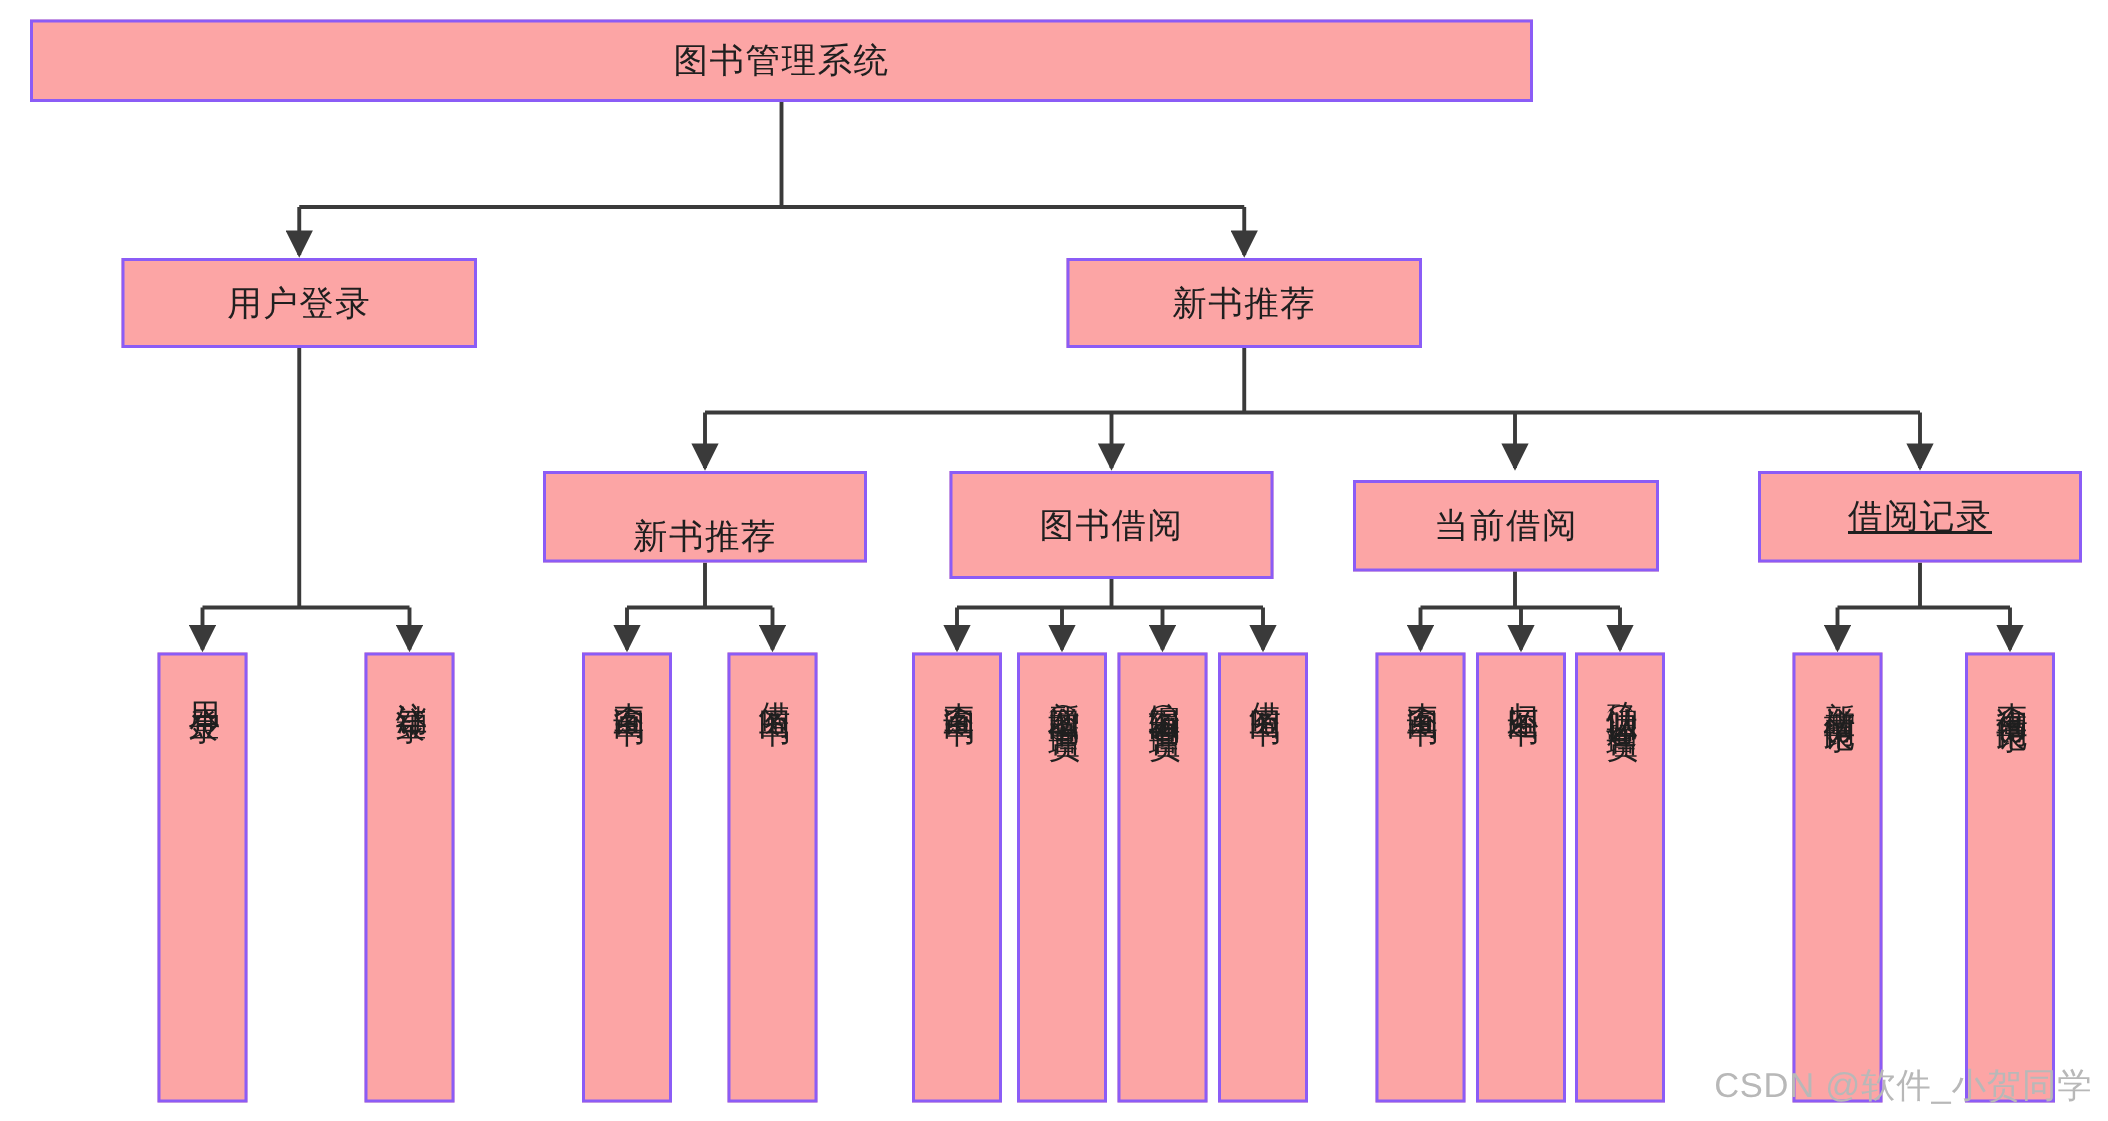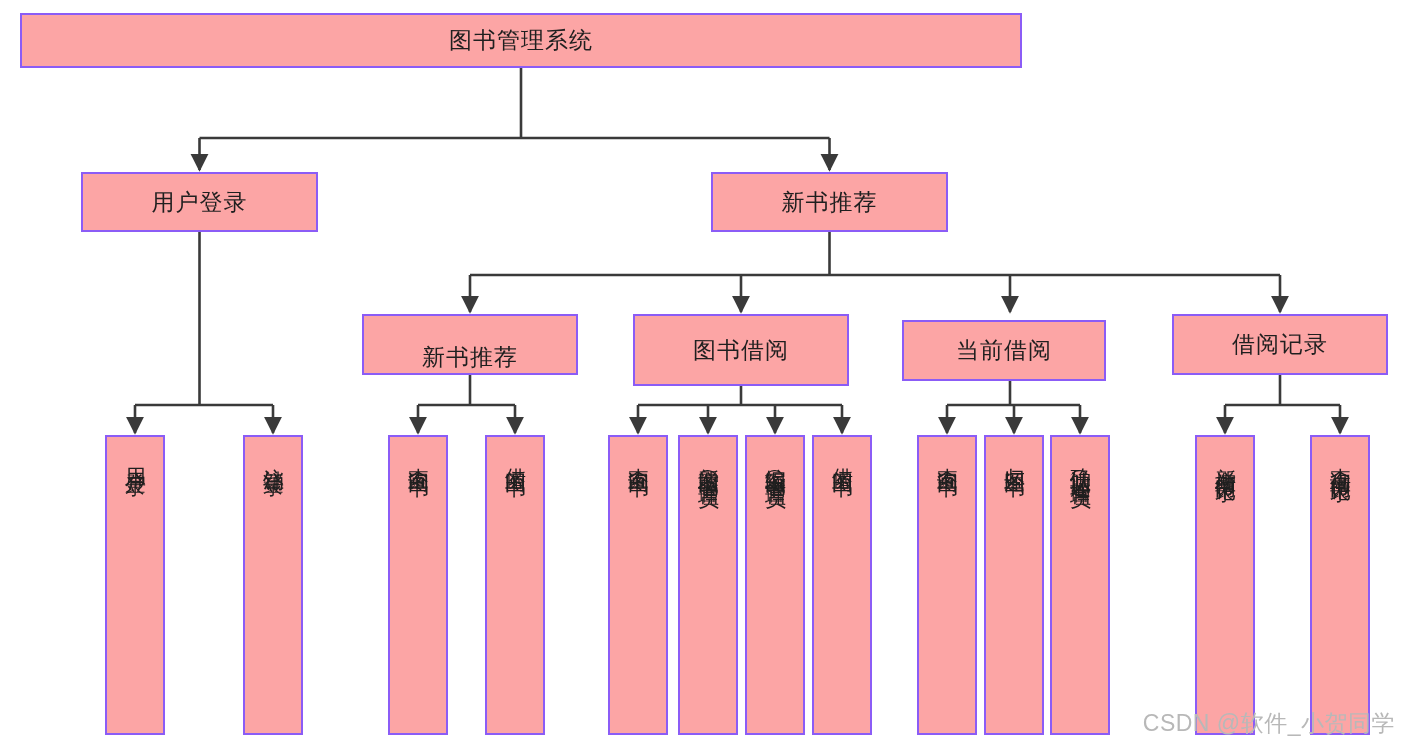--- a/index.html
+++ b/index.html
@@ -123,21 +123,21 @@
       </div>
       <div class="node h" style="left: 362px; top: 314px; width: 216px; height: 61px; align-items: flex-end;">
         <span>新书推荐</span>
       </div>
       <div class="node h" style="left: 633px; top: 314px; width: 216px; height: 72px;">
         <span>图书借阅</span>
       </div>
       <div class="node h" style="left: 902px; top: 320px; width: 204px; height: 61px;">
         <span>当前借阅</span>
       </div>
-      <div class="node h" style="left: 1172px; top: 314px; width: 216px; height: 61px;">
+      <div class="node h" style="left: 1172px; top: 314px; width: 216px; height: 61px; text-decoration: underline;">
         <span>借阅记录</span>
       </div>
       <div class="node v" style="left: 105px; top: 435px; width: 60px; height: 300px;">
         <span class="vtext">用户登录</span>
       </div>
       <div class="node v" style="left: 243px; top: 435px; width: 60px; height: 300px;">
         <span class="vtext">注销登录</span>
       </div>
       <div class="node v" style="left: 388px; top: 435px; width: 60px; height: 300px;">
         <span class="vtext">查询图书</span>

